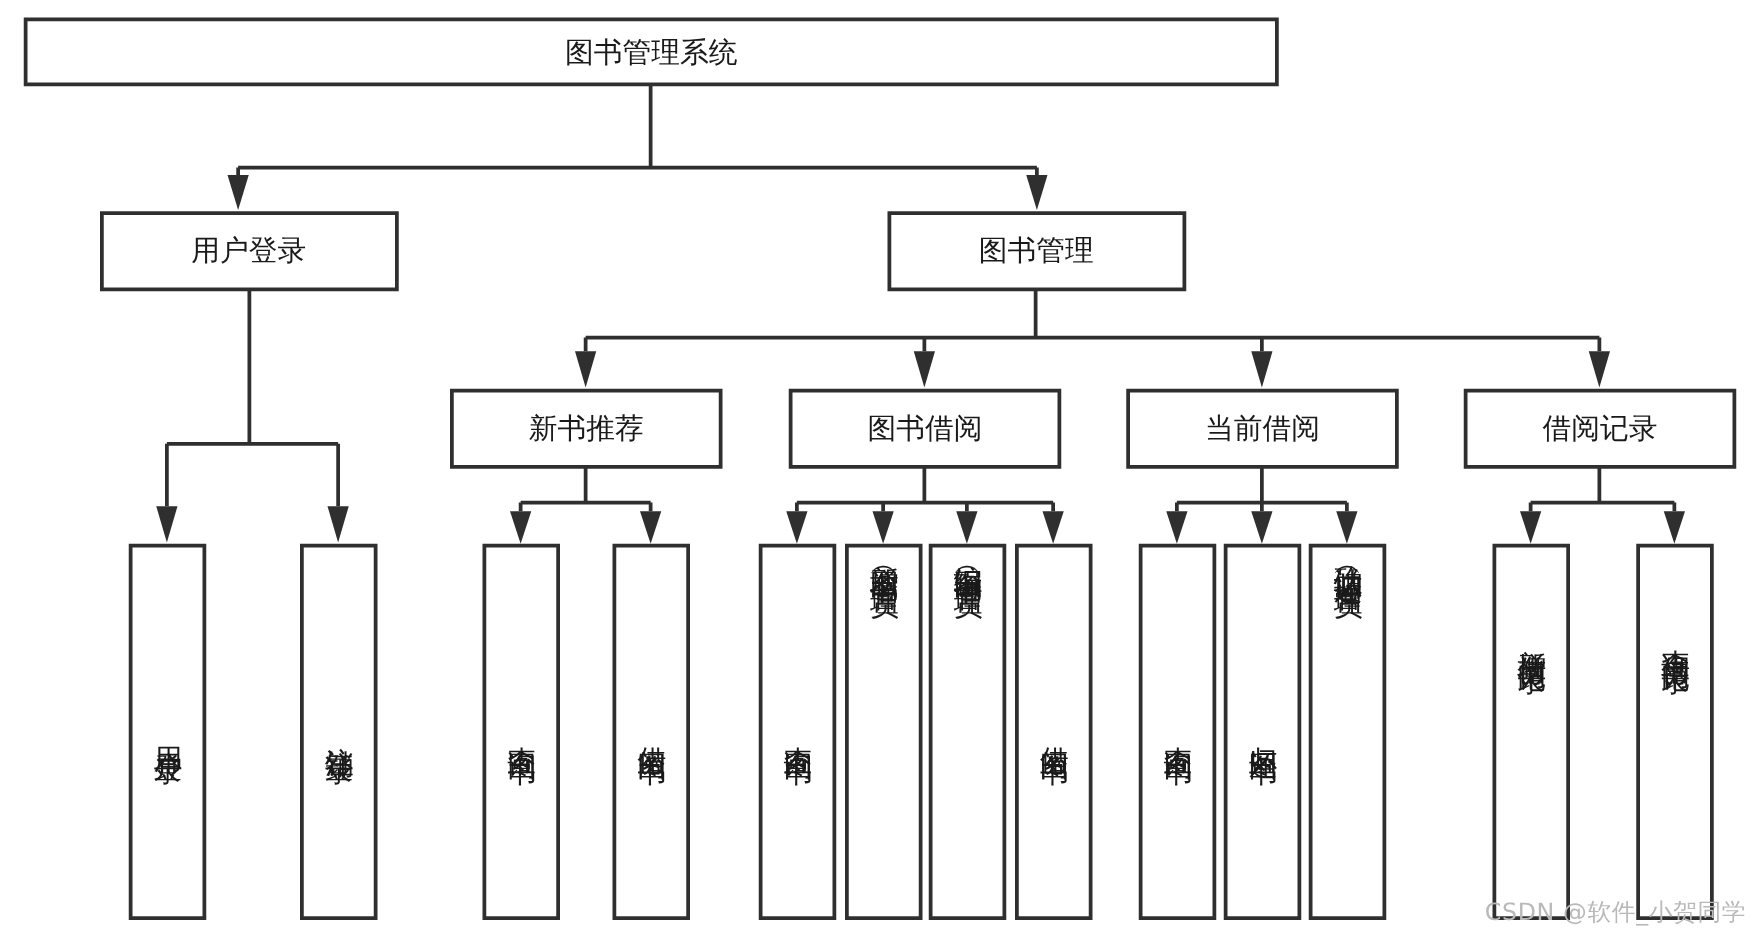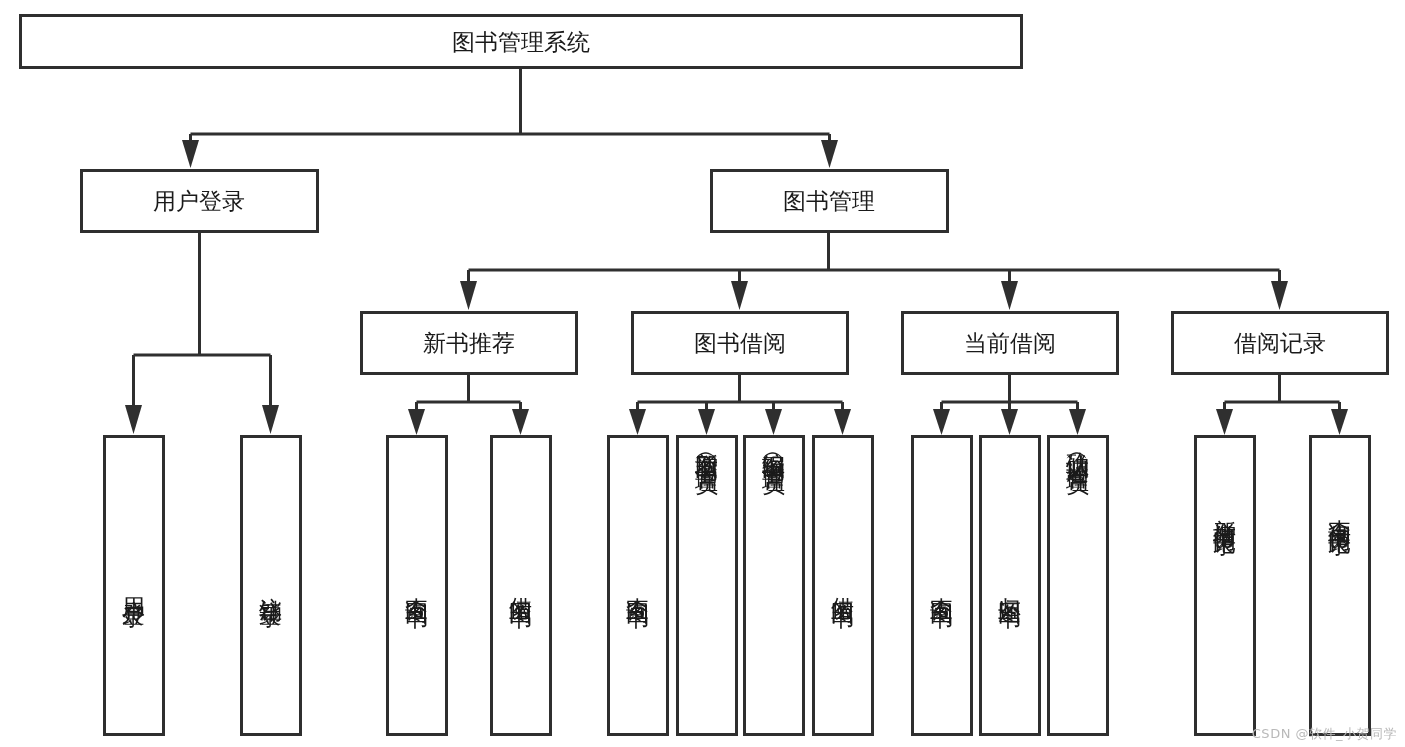--- a/index.html
+++ b/index.html
@@ -21,21 +21,21 @@
   .node-label-v{
     font-family:"DejaVu Sans","Liberation Sans",sans-serif;
     fill:#1a1a1a;font-size:23px;text-anchor:middle;
     writing-mode:vertical-rl;
     glyph-orientation-vertical:0;
     letter-spacing:3px;
   }
   .watermark{
     position:absolute;right:8px;bottom:4px;
     font-family:"DejaVu Sans","Liberation Sans",sans-serif;
-    font-size:13px;color:#b9b9b9;white-space:nowrap;
+    font-size:19px;color:#b9b9b9;white-space:nowrap;
     letter-spacing:0.5px;pointer-events:none;
   }
 </style>
 </head>
 <body>
 
 <div id="stage">
 
   <svg id="diagram" viewBox="0 0 1405 747">
 

